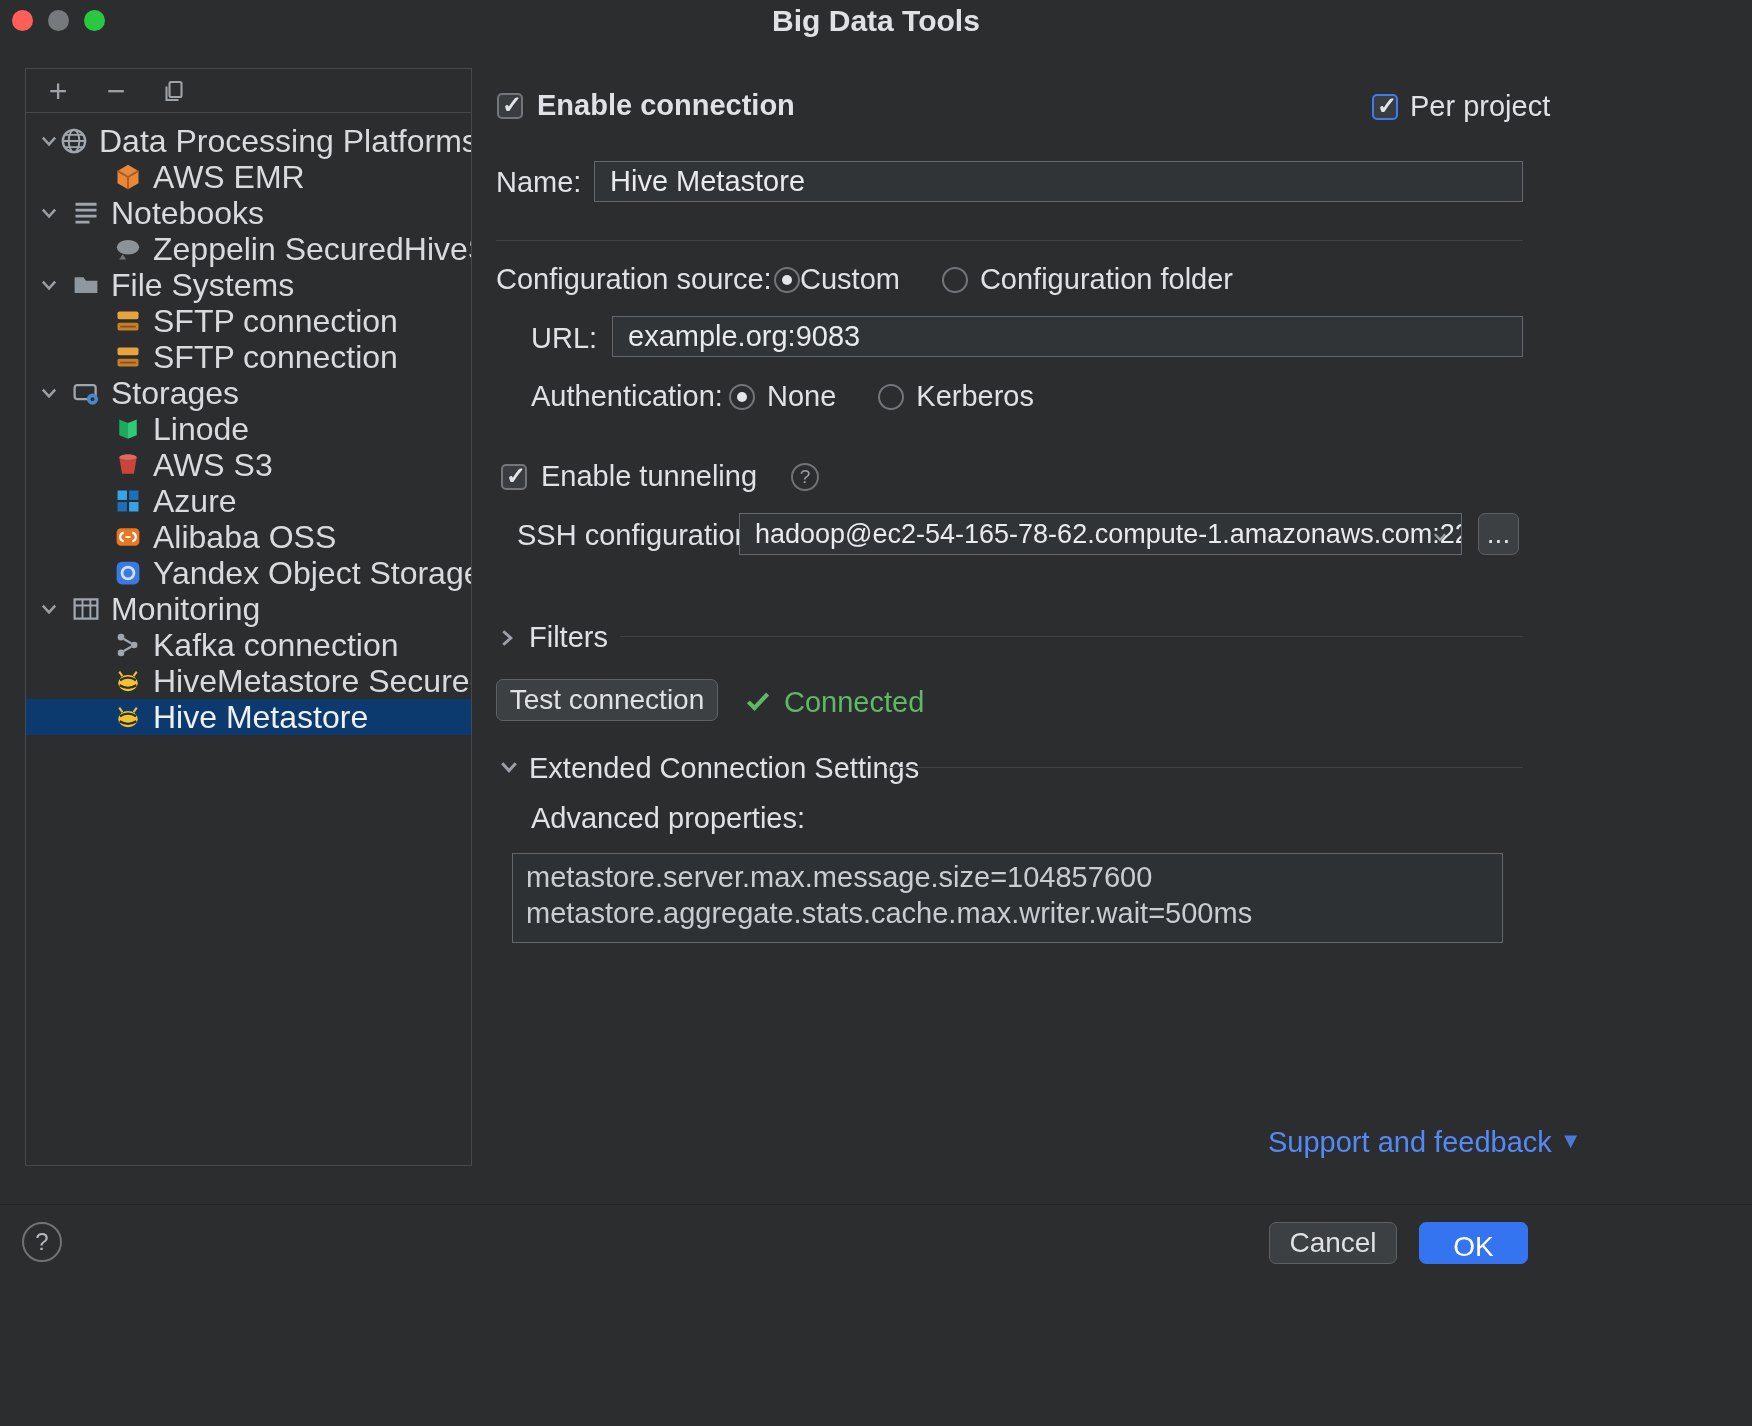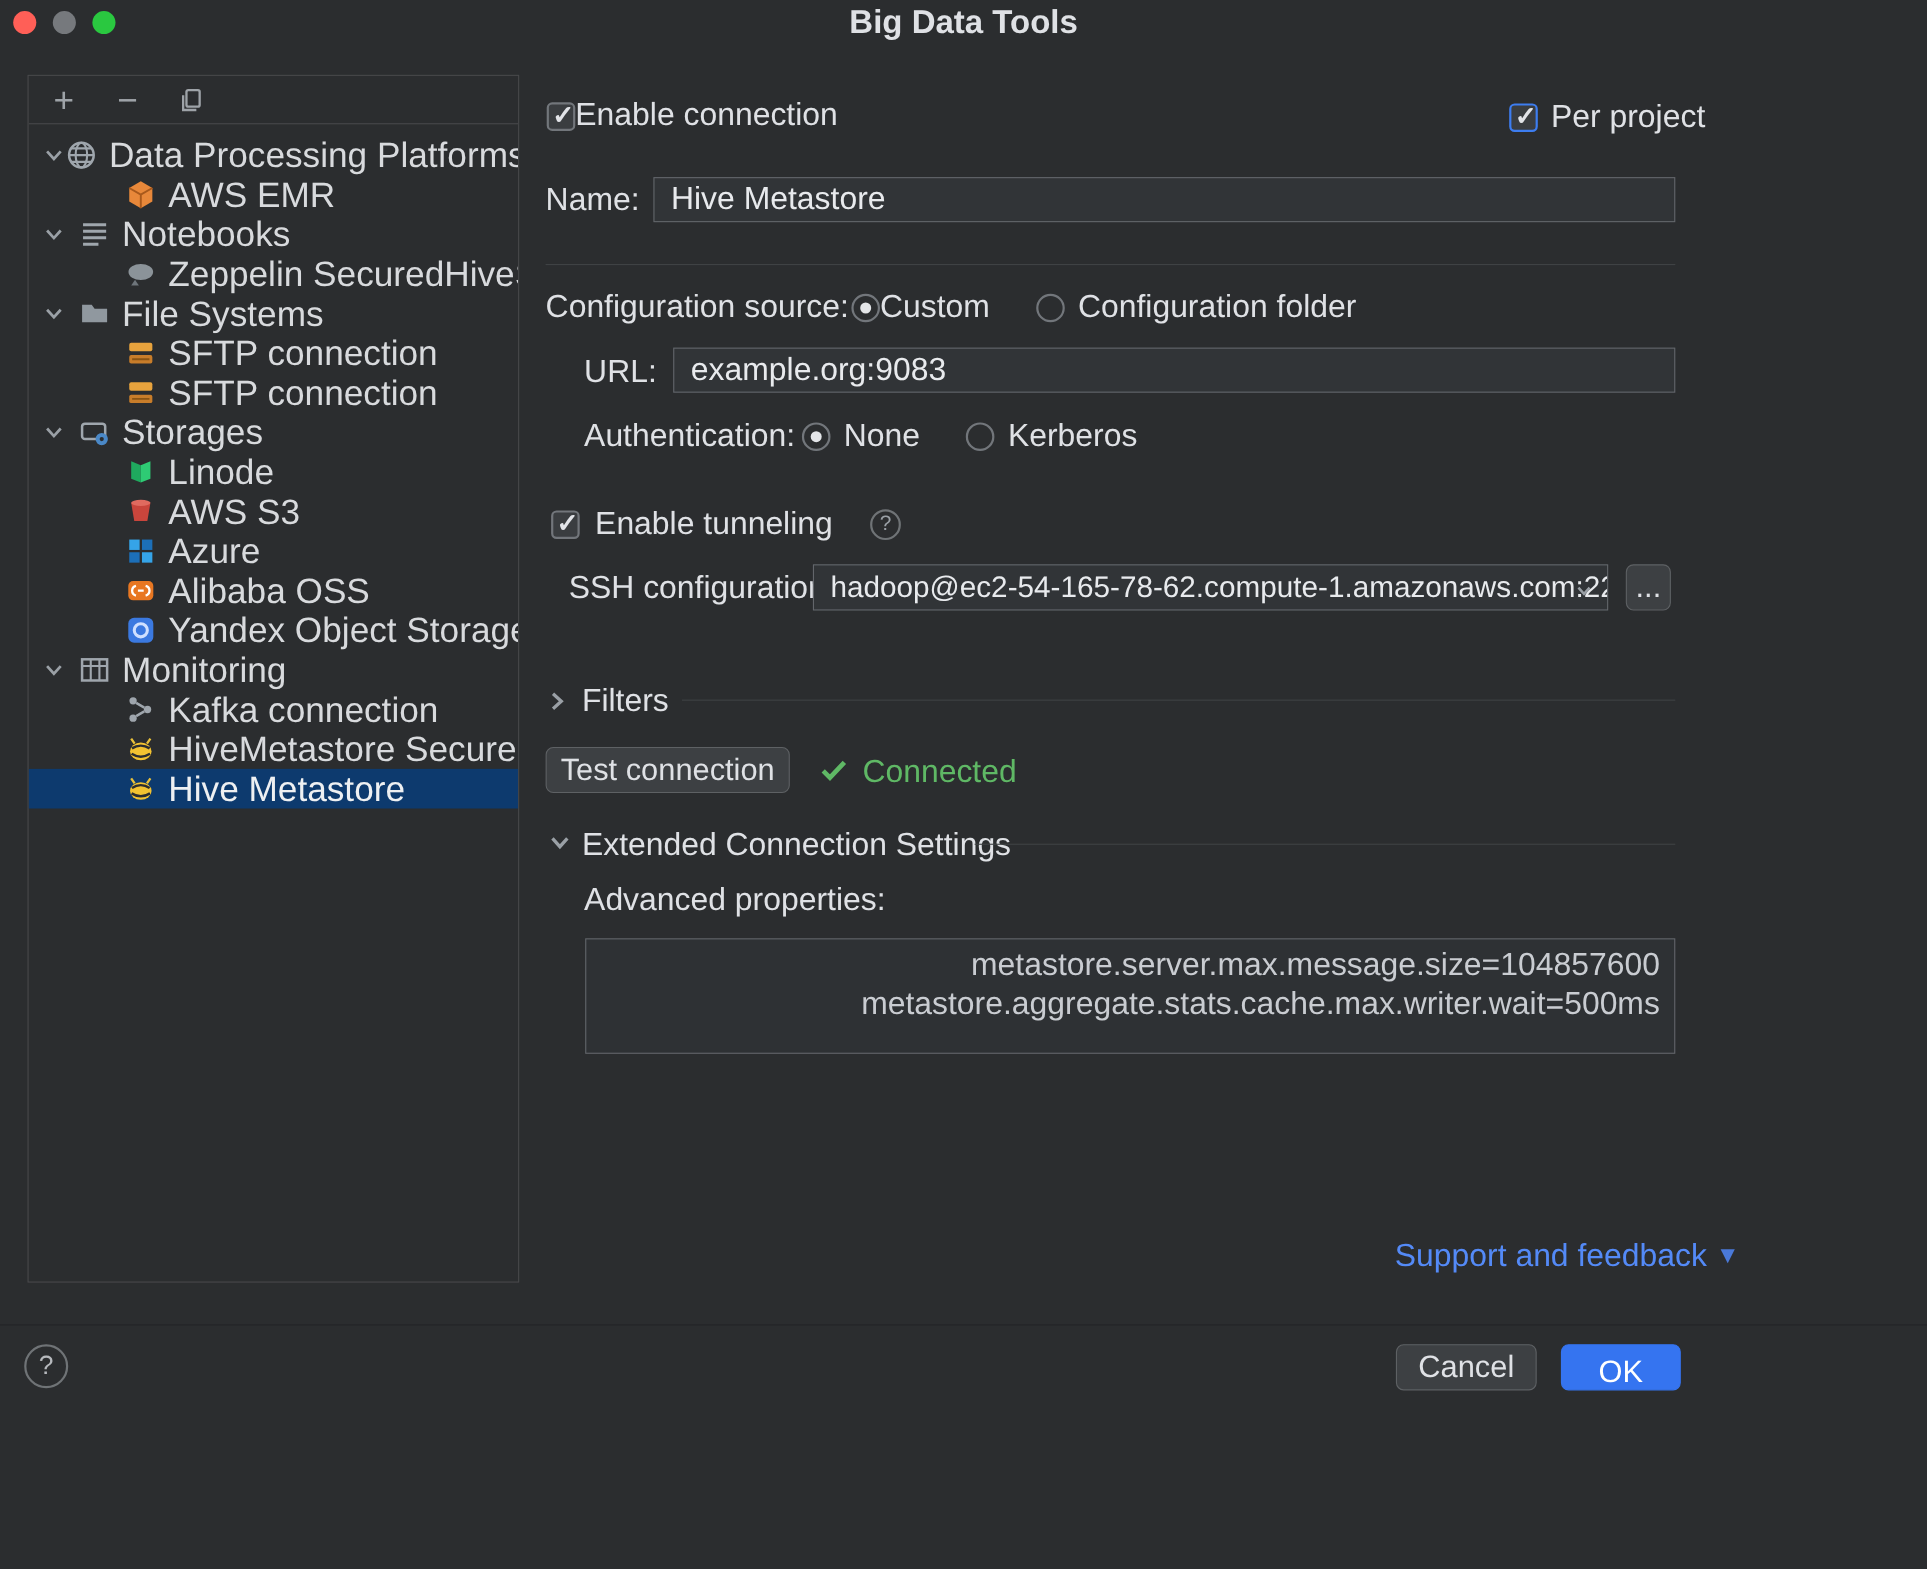--- a/index.html
+++ b/index.html
@@ -295,21 +295,21 @@
               <path d="M4.8 5.2L3 2.6M11.2 5.2L13 2.6" stroke="#e9c13b" stroke-width="1.2"></path>
               <ellipse cx="8" cy="9.2" rx="5.6" ry="4.6" fill="#f2c231"></ellipse>
               <path d="M3.4 7.6c2.8-1.8 6.4-1.8 9.2 0M3.2 10.4c3 1.9 6.6 1.9 9.6 0" stroke="#2b2d2f" stroke-width="1.3" fill="none"></path>
             </svg>
           </span>
           <span class="tree-label">Hive Metastore</span>
         </div>
       </div>
   </div>
 
-  <div class="row" style="left:497px; top:89px; ">
+  <div class="row" style="left:497px; top:89px; gap:14px;font-weight:bold;">
     <span class="checkbox on"></span>
     <span class="lbl">Enable connection</span>
   </div>
   <div class="row" style="left:1372px; top:90px; gap:12px;">
     <span class="checkbox accent on"></span>
     <span class="lbl">Per project</span>
   </div>
 
   <div class="row" style="left:496px; top:166px;">
     <span class="lbl">Name:</span>
@@ -393,21 +393,21 @@
           <path d="M3.5 5.5L8 10.5 12.5 5.5" stroke="#9aa0a6" stroke-width="2" fill="none"></path>
         </svg>
     </span>
     <span class="lbl">Extended Connection Settings</span>
   </div>
   <div class="divider" style="left:886px; top:767px; width:637px;"></div>
 
   <div class="row" style="left:531px; top:802px;">
     <span class="lbl">Advanced properties:</span>
   </div>
-  <div class="textarea" style="left:532px; top:853px; width:991px; height:105px;text-align:right;">
+  <div class="textarea" style="left:512px; top:853px; width:991px; height:90px;">
     <div>metastore.server.max.message.size=104857600</div>
     <div>metastore.aggregate.stats.cache.max.writer.wait=500ms</div>
   </div>
 
   <div class="row" style="left:1268px; top:1126px;">
     <span class="link">Support and feedback</span>
     <span class="link-arrow">▼</span>
   </div>
 
   <div class="footer-divider"></div>

